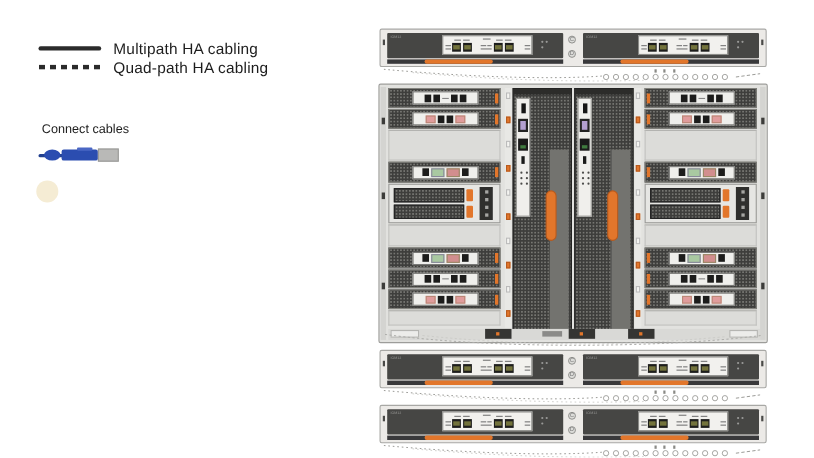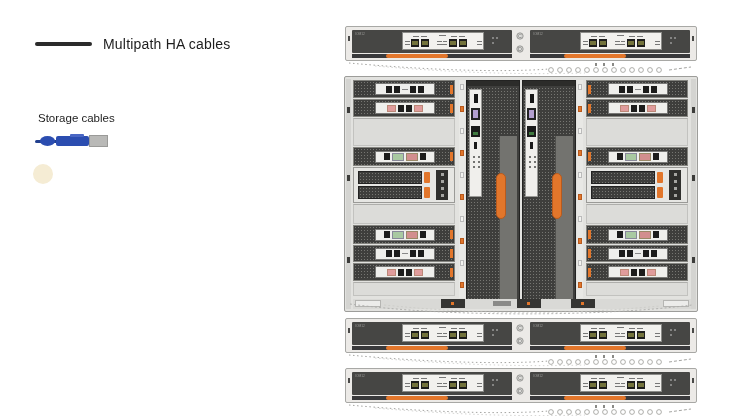--- a/index.html
+++ b/index.html
@@ -86,24 +86,28 @@
   .cable-zone{position:absolute;left:345px;width:352px;height:16px;}
   .arc-zone{position:absolute;left:344px;width:354px;height:16px;}
 </style>
 </head>
 <body>
 
 <div id="canvas">
 
   <div class="legend-row" style="left:35px;top:36px;">
     <span class="sw sw-solid"></span>
-    <span class="legend-label">Multipath HA cables</span>
+    <span class="legend-label">Multipath HA cabling</span>
   </div>
-
-  <div class="abs small-label" style="left:38px;top:112px;">Storage cables</div>
+  <div class="legend-row" style="left:35px;top:53px;">
+    <span class="sw sw-dashed"></span>
+    <span class="legend-label">Quad-path HA cabling</span>
+  </div>
+
+  <div class="abs small-label" style="left:38px;top:112px;">Connect cables</div>
   <div>
     <div class="cable-tail"></div>
     <div class="cable-bead"></div>
     <div class="cable-body"></div>
     <div class="cable-latch"></div>
     <div class="cable-tip"></div>
   </div>
 
   <div class="step-dot"></div>
 

